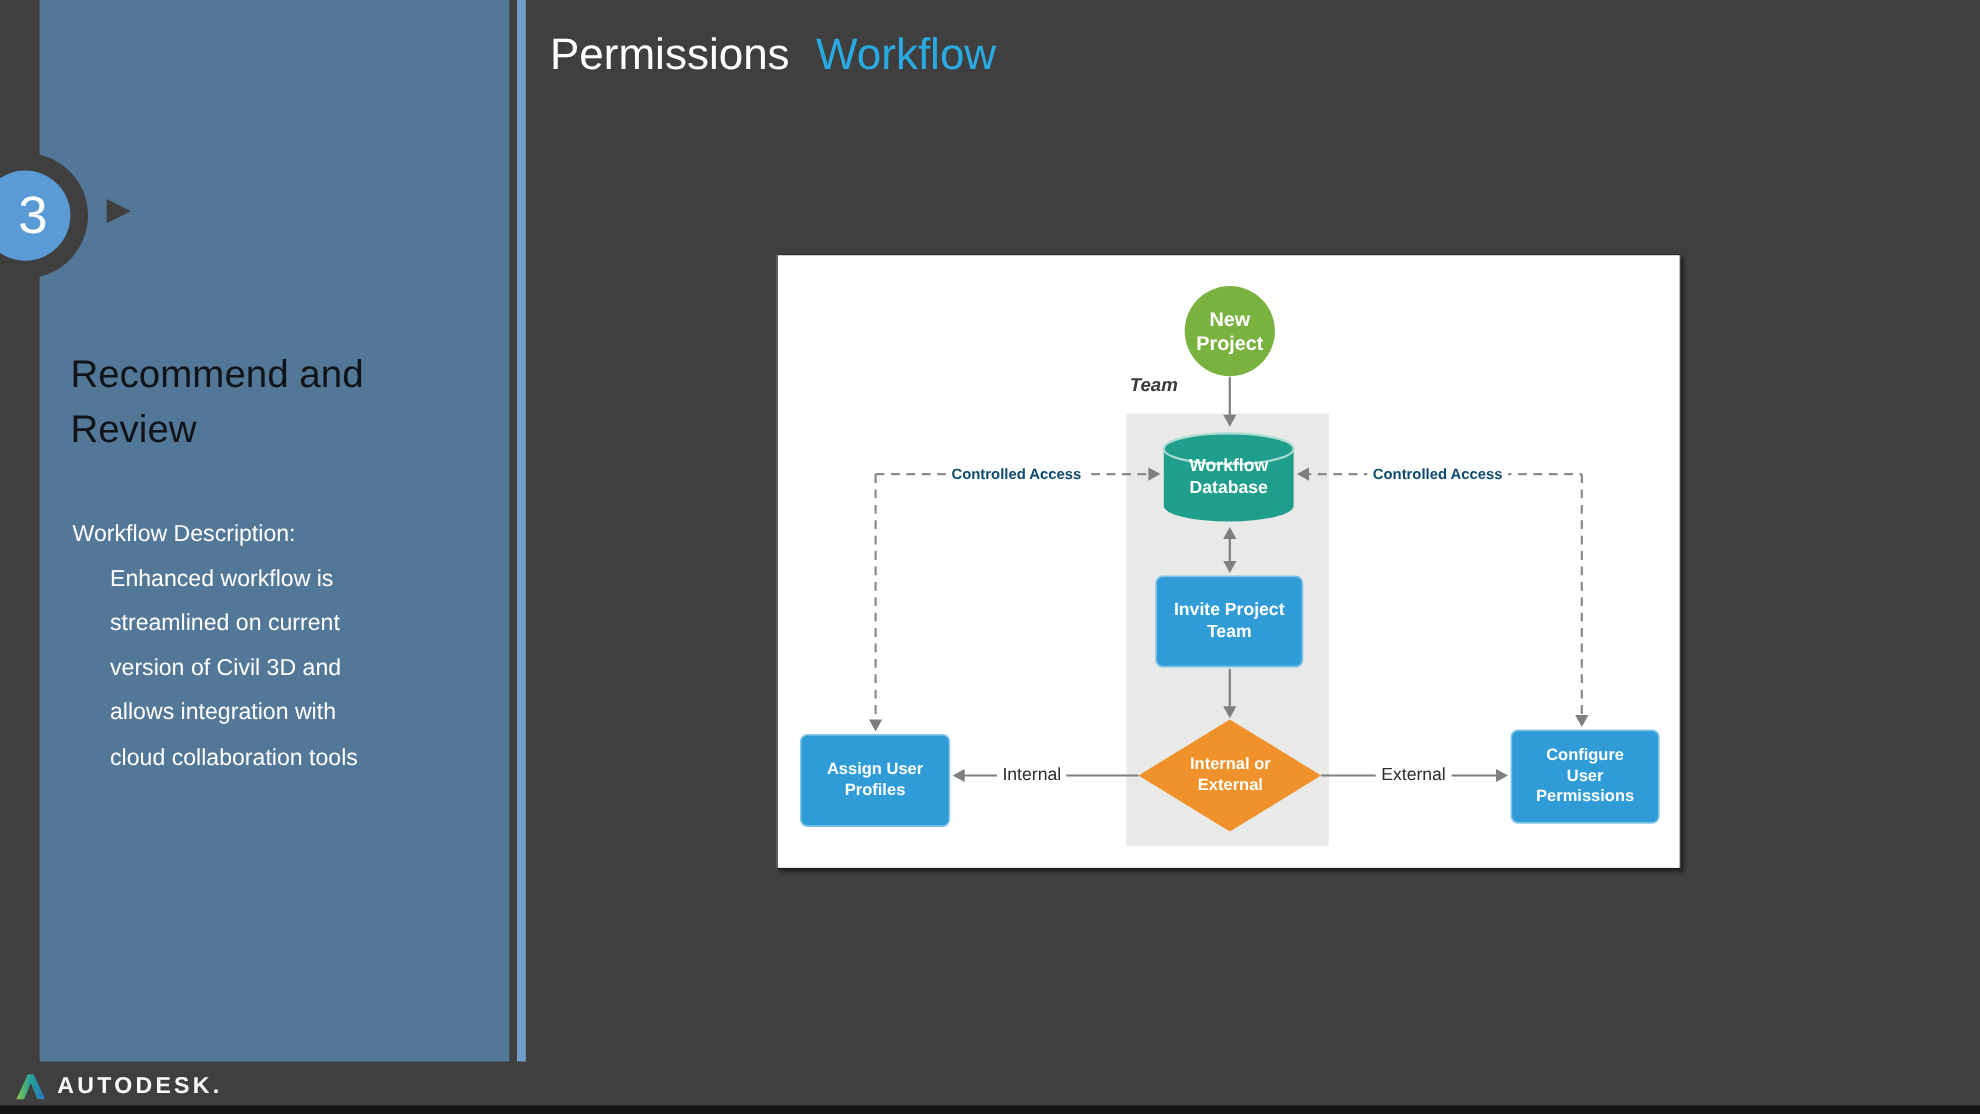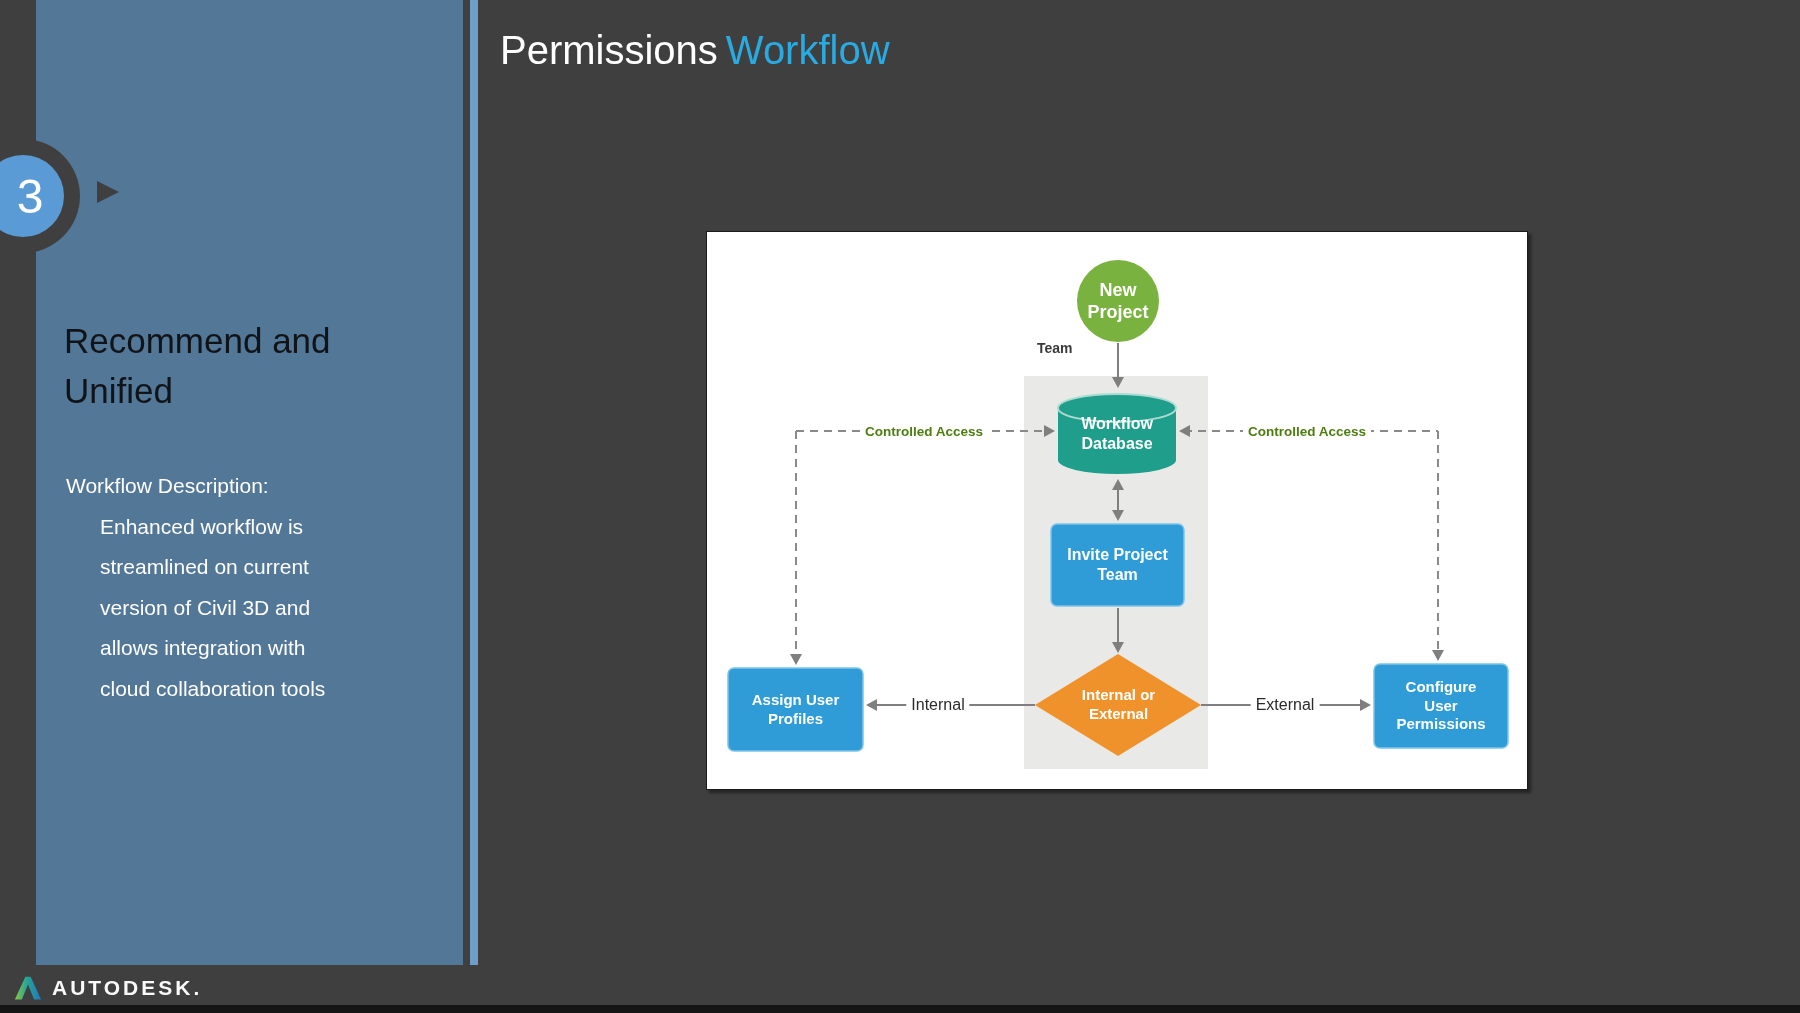--- a/index.html
+++ b/index.html
@@ -43,21 +43,21 @@
     position:absolute; left:66px; top:466px; width:360px;
     color:#fff; font-size:21px; line-height:40.5px;
   }
   .side-desc .indent { padding-left:34px; }
 
   
   .slide-title {
     position:absolute; left:500px; top:28px;
     font-size:40px; color:#fff; white-space:nowrap;
   }
-  .slide-title .t2 { color:#29abe2; margin-left:8px; }
+  .slide-title .t2 { color:#29abe2; margin-left:24px; }
 
   
   .footer-strip {
     position:absolute; left:0; bottom:0; width:1800px; height:8px; background:#151515;
   }
   .footer-logo {
     position:absolute; left:14px; top:972px; height:32px;
     display:flex; align-items:center; gap:10px;
   }
   .brand-text {
@@ -77,41 +77,41 @@
     text-align:center; color:#fff; font-weight:bold; line-height:1.25;
   }
   .lbl-new      { left:370px; top:28px;  width:82px;  height:82px; font-size:18px; padding:0 16px; }
   .lbl-db       { left:351px; top:162px; width:118px; height:80px; font-size:16px; padding:0 16px; }
   .lbl-invite   { left:344px; top:292px; width:133px; height:82px; font-size:16px; padding:0 6px; }
   .lbl-diamond  { left:329px; top:422px; width:165px; height:102px; font-size:15px; padding:0 38px; }
   .lbl-assign   { left:21px;  top:436px; width:135px; height:83px; font-size:15px; padding:0 18px; }
   .lbl-config   { left:667px; top:432px; width:134px; height:84px; font-size:15px; padding:0 24px; }
 
   .team-label {
-    position:absolute; left:330px; top:108px; font-size:14px; font-weight:bold; color:#3a3a3a;
+    position:absolute; left:320px; top:108px; font-size:17px; font-weight:bold; color:#3a3a3a;font-style:italic;
   }
   .edge-label {
     position:absolute; transform:translate(-50%,-50%);
     background:#fff; padding:0 5px; white-space:nowrap;
   }
-  .edge-ca { font-size:13.5px; font-weight:bold; color:#4d7c0f; }
+  .edge-ca { font-size:13.5px; font-weight:bold; color:#0c4a6e; }
   .edge-io { font-size:16px; color:#2b2b2b; }
 </style>
 </head>
 <body>
 
 <div class="side-panel"></div>
 <div class="accent-line"></div>
 <div class="badge-ring"></div>
 <div class="badge-circle">
   <span>3</span>
 </div>
 <div class="badge-arrow"></div>
 
-<h1 class="side-heading" style="font-weight:normal;">Recommend and Unified</h1>
+<h1 class="side-heading" style="font-weight:normal;">Recommend and Review</h1>
 
 <div class="side-desc">
   <div>Workflow Description:</div>
   <div class="indent">Enhanced workflow is</div>
   <div class="indent">streamlined on current</div>
   <div class="indent">version of Civil 3D and</div>
   <div class="indent">allows integration with</div>
   <div class="indent">cloud collaboration tools</div>
 </div>
 

